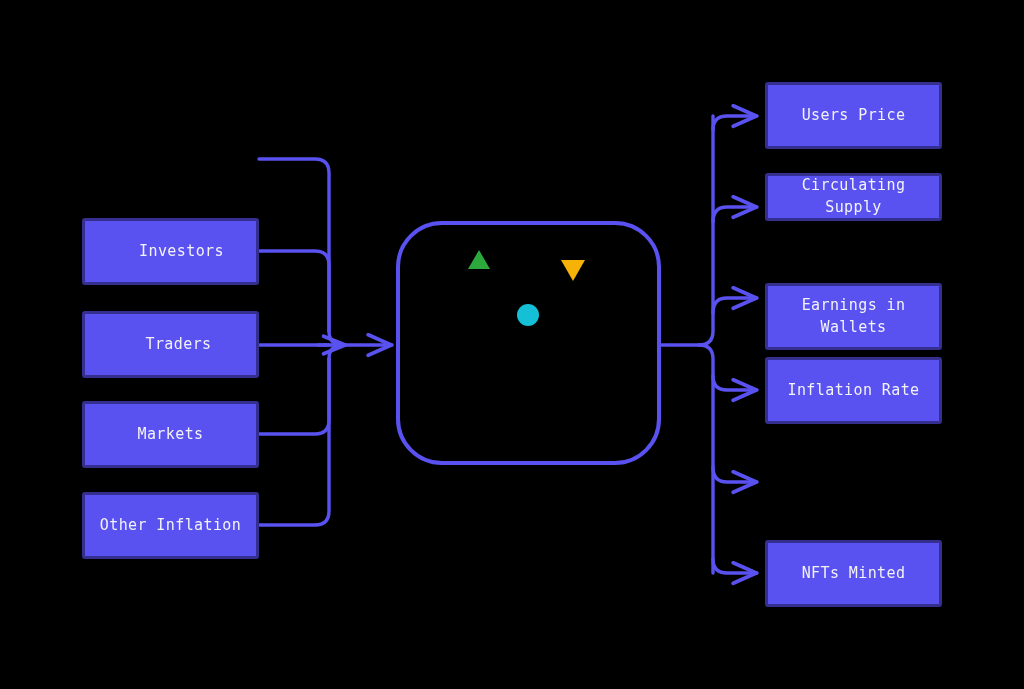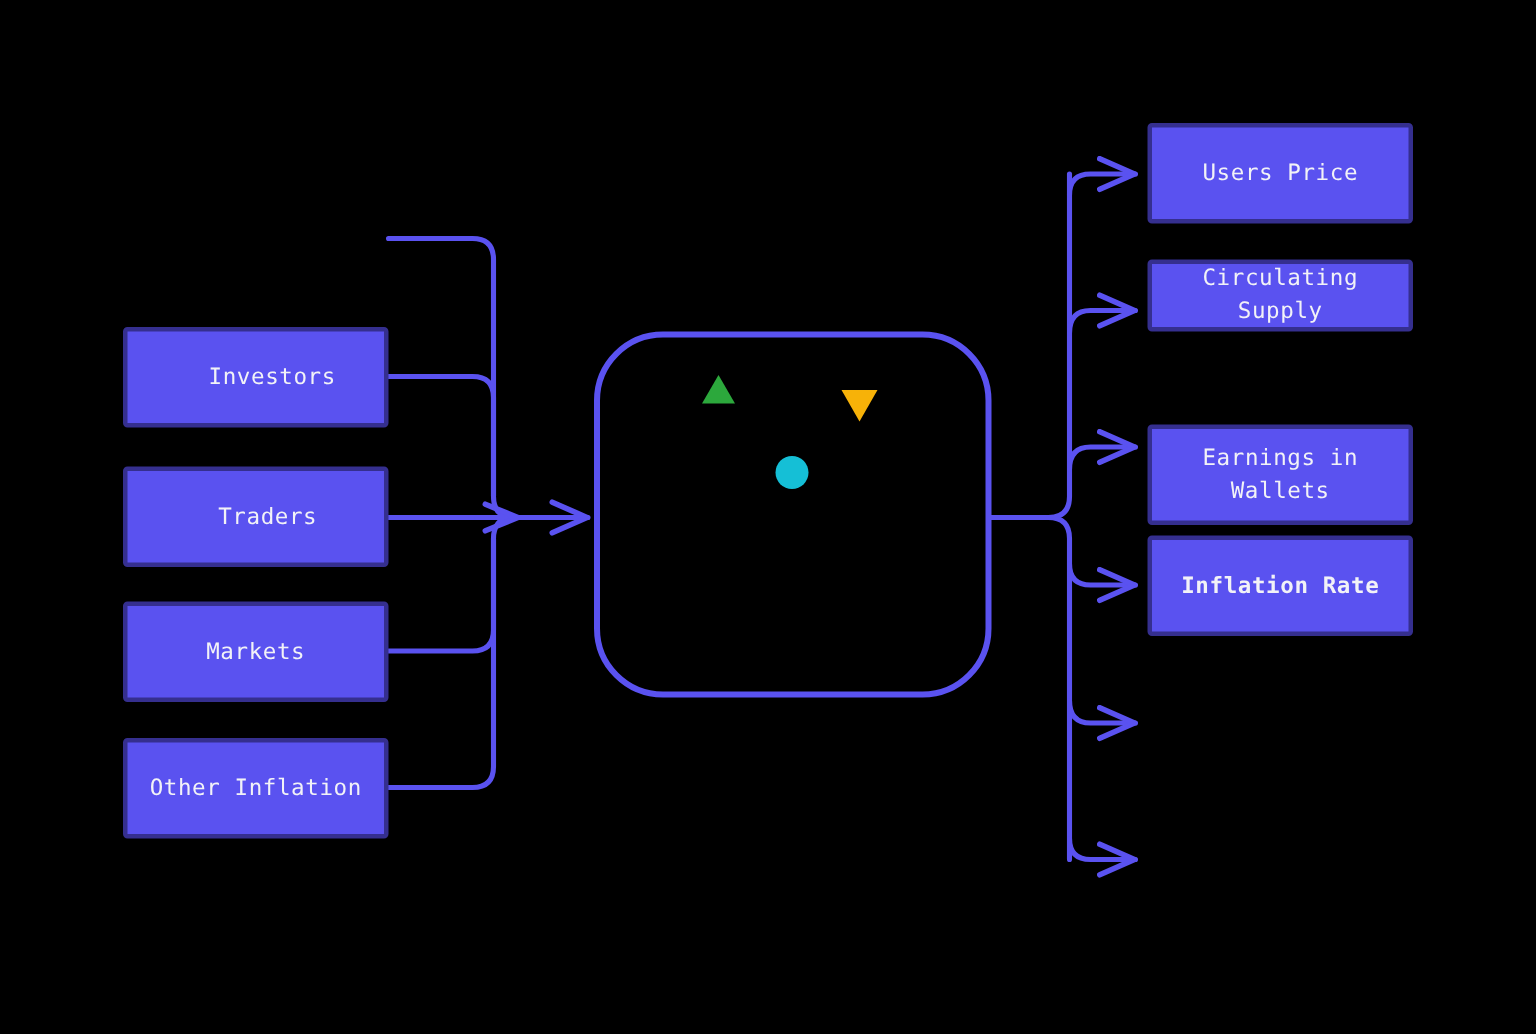--- a/index.html
+++ b/index.html
@@ -153,19 +153,22 @@
   <div class="node-box" style="left:765px; top:173px; width:177px; height:48px;">
     <span>Circulating
 Supply</span>
   </div>
 
   <div class="node-box" style="left:765px; top:265px; width:177px; height:67px;margin-top:18px;">
     <span>Earnings in
 Wallets</span>
   </div>
 
-  <div class="node-box" style="left:765px; top:357px; width:177px; height:67px;font-weight:bold;">
+  <div class="node-box" style="left:765px; top:357px; width:177px; height:67px;">
     <span>Inflation Rate</span>
   </div>
 
 
+  <div class="node-box" style="left:765px; top:540px; width:177px; height:67px;">
+    <span>NFTs Minted</span>
+  </div>
 
 </div>
 
 </body></html>

